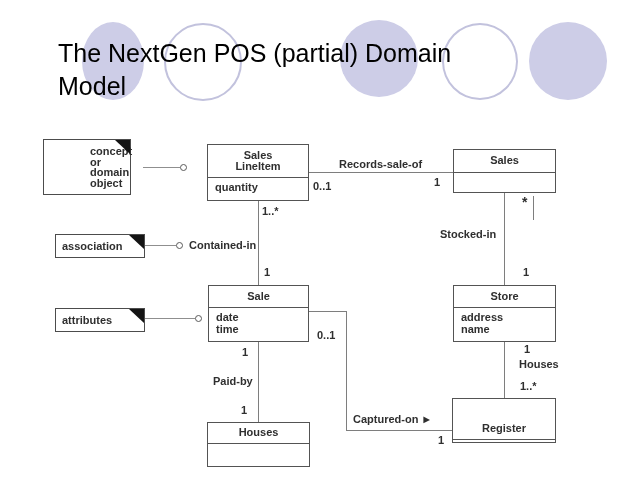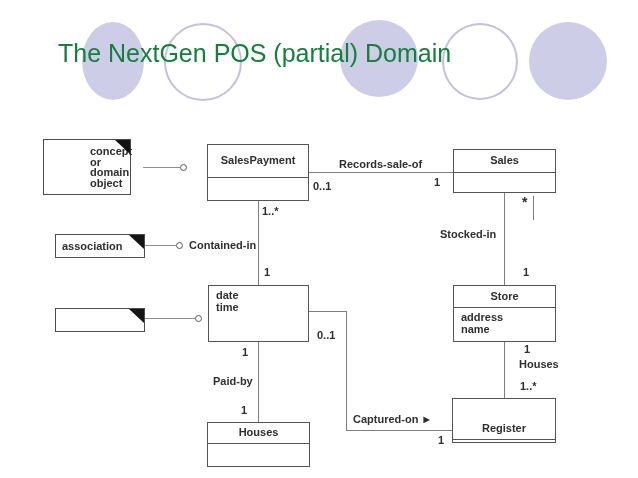--- a/index.html
+++ b/index.html
@@ -10,31 +10,31 @@
     font-family:"Liberation Sans", sans-serif;
     overflow:hidden;
   }
   
   .ellipse { position:absolute; border-radius:50%; }
   .ellipse.filled { background:#cdcde7; }
   .ellipse.outline { background:#ffffff; border:2px solid #c2c2dd; }
   
   .slide-title {
     position:absolute; left:58px; top:37px; width:460px;
-    font-size:25px; line-height:33px; color:#15803d; font-weight:400;
+    font-size:25px; line-height:33px; color:#000000; font-weight:400;
     z-index:2;
   }
   .ellipse { z-index:1; }
   
   .cls {
     position:absolute; background:#fff; border:1px solid #545454;
     color:#2f2f2f; font-size:11px; font-weight:bold; z-index:3;
   }
   .cls .name {
-    border-bottom:1px solid #545454; display:flex; 
+    border-bottom:1px solid #545454; display:flex; flex-direction:column;
     align-items:center; justify-content:center; line-height:11.5px;
   }
   .cls .attrs { padding:4px 2px 0 7px; line-height:11.5px; }
   
   .note {
     position:absolute; background:#fff; border:1px solid #4c4c4c;
     color:#2f2f2f; font-size:11px; font-weight:bold; z-index:3;
   }
   .note .fold {
     position:absolute; top:0; right:0; width:15px; height:14px;
@@ -61,38 +61,40 @@
 <body>
 
 <div class="ellipse filled" style="left:82px;  top:22px; width:62px; height:78px;"></div>
 <div class="ellipse outline" style="left:164px; top:23px; width:78px; height:78px;"></div>
 <div class="ellipse filled" style="left:340px; top:20px; width:78px; height:77px;"></div>
 <div class="ellipse outline" style="left:442px; top:23px; width:76px; height:77px;"></div>
 <div class="ellipse filled" style="left:529px; top:22px; width:78px; height:78px;"></div>
 
 <div class="slide-title">
   <span>The NextGen POS (partial) Domain</span><br>
+  <span>Model</span>
 </div>
 
 <div class="note" style="left:43px; top:139px; width:88px; height:56px;padding-left:40px;">
   <div class="fold"></div>
   <div class="txt">
     <div>concept</div>
     <div>or domain</div>
     <div>object</div>
   </div>
 </div>
 
 <div class="note small" style="left:55px; top:234px; width:90px; height:24px;">
   <div class="fold"></div>
   <div class="txt">association</div>
 </div>
 
 <div class="note small" style="left:55px; top:308px; width:90px; height:24px;">
   <div class="fold"></div>
+  <div class="txt">attributes</div>
 </div>
 
 <div class="conn" style="left:143px; top:167px; width:37px;"></div>
 <div class="dot" style="left:180px; top:164px;"></div>
 
 <div class="conn" style="left:145px; top:245px; width:31px;"></div>
 <div class="dot" style="left:176px; top:242px;"></div>
 
 <div class="conn" style="left:145px; top:318px; width:50px;"></div>
 <div class="dot" style="left:195px; top:315px;"></div>
@@ -103,32 +105,38 @@
 <div class="ln" style="left:533px; top:196px; width:1px; height:24px;"></div>
 <div class="ln" style="left:258px; top:341px; width:1px; height:81px;"></div>
 <div class="ln" style="left:504px; top:341px; width:1px; height:57px;"></div>
 <div class="ln" style="left:309px; top:311px; width:38px; height:1px;"></div>
 <div class="ln" style="left:346px; top:311px; width:1px; height:120px;"></div>
 <div class="ln" style="left:346px; top:430px; width:106px; height:1px;"></div>
 
 <div class="cls" style="left:207px; top:144px; width:102px; height:57px;">
   <div class="name" style="height:33px;">
     <span>Sales</span>
-    <span>Payment</span>
+    <span>LineItem</span>
+  </div>
+  <div class="attrs">
+    <div>quantity</div>
   </div>
 </div>
 
 <div class="cls" style="left:453px; top:149px; width:103px; height:44px;">
   <div class="name" style="height:23px;">
     <span>Sales</span>
   </div>
   <div class="attrs"></div>
 </div>
 
 <div class="cls" style="left:208px; top:285px; width:101px; height:57px;">
+  <div class="name" style="height:22px;">
+    <span>Sale</span>
+  </div>
   <div class="attrs">
     <div>date</div>
     <div>time</div>
   </div>
 </div>
 
 <div class="cls" style="left:453px; top:285px; width:103px; height:57px;">
   <div class="name" style="height:22px;">
     <span>Store</span>
   </div>

